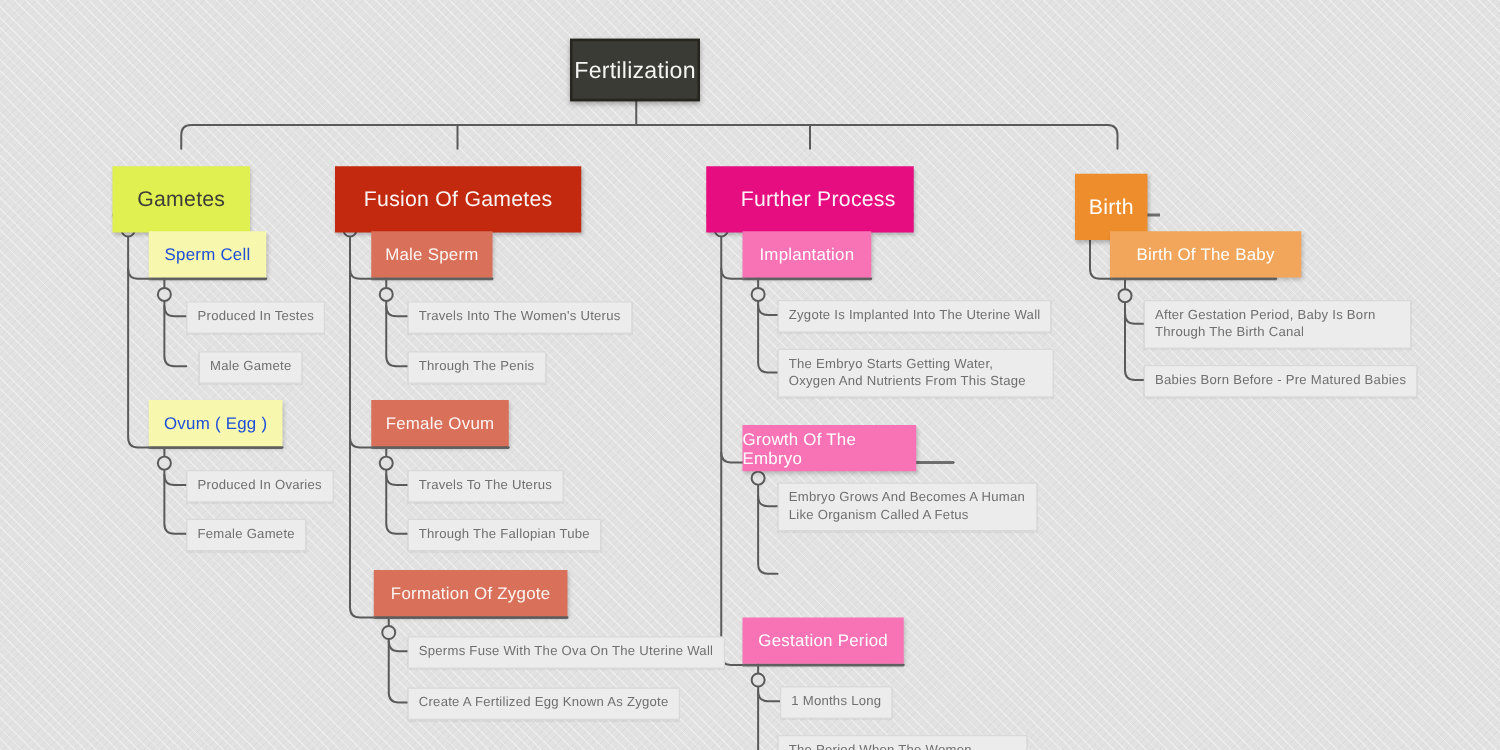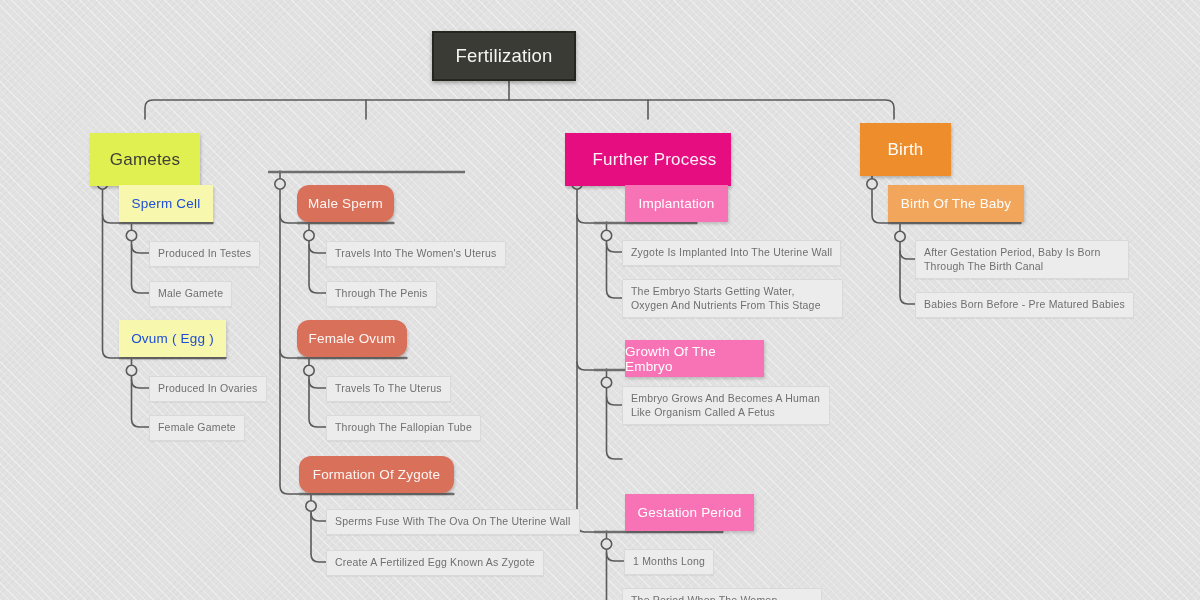--- a/index.html
+++ b/index.html
@@ -25,23 +25,23 @@
   .lvl2{justify-content:center;font-size:13.5px;box-shadow:1px 2px 3px rgba(0,0,0,.18);}
   .leaf{
     font-size:10.5px;background:#ececec;border:1px solid #d9d9d9;color:#6f6f6f;
     padding:5px 8px;white-space:nowrap;line-height:13.5px;
     box-shadow:0 1px 1px rgba(0,0,0,.05);border-radius:1px;
   }
   .leaf.wrap{white-space:normal;}
   .c-lime{background:#e0f050;color:#3e3e38;}
   .c-paleyellow{background:#f7f7ad;color:#1d4ed8;}
   .c-red{background:#c2290f;color:#fbf4f2;}
-  .c-salmon{background:#d9705a;color:#fdf6f4;border-radius:12px;}
+  .c-salmon{background:#d9705a;color:#fdf6f4;}
   .c-magenta{background:#e60d81;color:#fdf2f8;padding-left:13px;}
-  .c-pink{background:#f873b6;color:#ffffff;margin-left:31px;}
+  .c-pink{background:#f873b6;color:#ffffff;}
   .c-orange{background:#ee8d2b;color:#ffffff;}
   .c-lorange{background:#f1a65b;color:#ffffff;}
 </style>
 </head>
 <body>
 
 <div class="stage">
 
   <svg class="wires" width="1200" height="600" viewBox="0 0 1200 600">
     <g fill="none" stroke="#5a5a5a" stroke-width="1.6" stroke-linecap="round">
@@ -107,48 +107,49 @@
       <circle cx="311" cy="506" r="5.2"></circle>
       <circle cx="577" cy="184" r="5.2"></circle>
       <circle cx="606.5" cy="235.5" r="5.2"></circle>
       <circle cx="606.5" cy="382.5" r="5.2"></circle>
       <circle cx="606.5" cy="544" r="5.2"></circle>
       <circle cx="872" cy="184" r="5.2"></circle>
       <circle cx="900" cy="236.5" r="5.2"></circle>
     </g>
   </svg>
 
-  <div class="node root" style="left:432px;top:31px;width:144px;height:50px">Fertilization</div>
+  <div class="node root" style="left:456px;top:31px;width:104px;height:50px">Fertilization</div>
 
   <div class="node lvl1 c-lime" style="left:90px;top:118px;width:110px;height:53px">Gametes</div>
   <div class="node lvl2 c-paleyellow" style="left:119px;top:185px;width:94px;height:37px">Sperm Cell</div>
   <div class="node leaf" style="left:149px;top:241px">Produced In Testes</div>
-  <div class="node leaf" style="left:149px;top:281px">Male Gamete</div>
+  <div class="node leaf" style="left:159px;top:281px">Male Gamete</div>
   <div class="node lvl2 c-paleyellow" style="left:119px;top:320px;width:107px;height:37px">Ovum ( Egg )</div>
   <div class="node leaf" style="left:149px;top:376px">Produced In Ovaries</div>
   <div class="node leaf" style="left:149px;top:415px">Female Gamete</div>
 
+  <div class="node lvl1 c-red" style="left:268px;top:118px;width:197px;height:53px">Fusion Of Gametes</div>
   <div class="node lvl2 c-salmon" style="left:297px;top:185px;width:97px;height:37px">Male Sperm</div>
   <div class="node leaf" style="left:326px;top:241px">Travels Into The Women's Uterus</div>
   <div class="node leaf" style="left:326px;top:281px">Through The Penis</div>
   <div class="node lvl2 c-salmon" style="left:297px;top:320px;width:110px;height:37px">Female Ovum</div>
   <div class="node leaf" style="left:326px;top:376px">Travels To The Uterus</div>
   <div class="node leaf" style="left:326px;top:415px">Through The Fallopian Tube</div>
   <div class="node lvl2 c-salmon" style="left:299px;top:456px;width:155px;height:37px">Formation Of Zygote</div>
   <div class="node leaf" style="left:326px;top:509px">Sperms Fuse With The Ova On The Uterine Wall</div>
   <div class="node leaf" style="left:326px;top:550px">Create A Fertilized Egg Known As Zygote</div>
 
   <div class="node lvl1 c-magenta" style="left:565px;top:118px;width:166px;height:53px">Further Process</div>
   <div class="node lvl2 c-pink" style="left:594px;top:185px;width:103px;height:37px">Implantation</div>
   <div class="node leaf" style="left:622px;top:240px">Zygote Is Implanted Into The Uterine Wall</div>
   <div class="node leaf wrap" style="left:622px;top:279px;width:221px">The Embryo Starts Getting Water, Oxygen And Nutrients From This Stage</div>
   <div class="node lvl2 c-pink" style="left:594px;top:340px;width:139px;height:37px">Growth Of The Embryo</div>
   <div class="node leaf wrap" style="left:622px;top:386px;width:208px">Embryo Grows And Becomes A Human Like Organism Called A Fetus</div>
   <div class="node lvl2 c-pink" style="left:594px;top:494px;width:129px;height:37px">Gestation Period</div>
   <div class="node leaf" style="left:624px;top:549px">1 Months Long</div>
   <div class="node leaf wrap" style="left:622px;top:588px;width:200px">The Period When The Women Carries The</div>
 
-  <div class="node lvl1 c-orange" style="left:860px;top:108px;width:91px;height:53px">Birth</div>
-  <div class="node lvl2 c-lorange" style="left:888px;top:185px;width:136px;height:37px">Birth Of The Baby</div>
+  <div class="node lvl1 c-orange" style="left:860px;top:124px;width:58px;height:53px">Birth</div>
+  <div class="node lvl2 c-lorange" style="left:888px;top:185px;width:153px;height:37px">Birth Of The Baby</div>
   <div class="node leaf wrap" style="left:915px;top:240px;width:214px">After Gestation Period, Baby Is Born Through The Birth Canal</div>
   <div class="node leaf" style="left:915px;top:292px">Babies Born Before - Pre Matured Babies</div>
 
 </div>
 
 </body></html>

